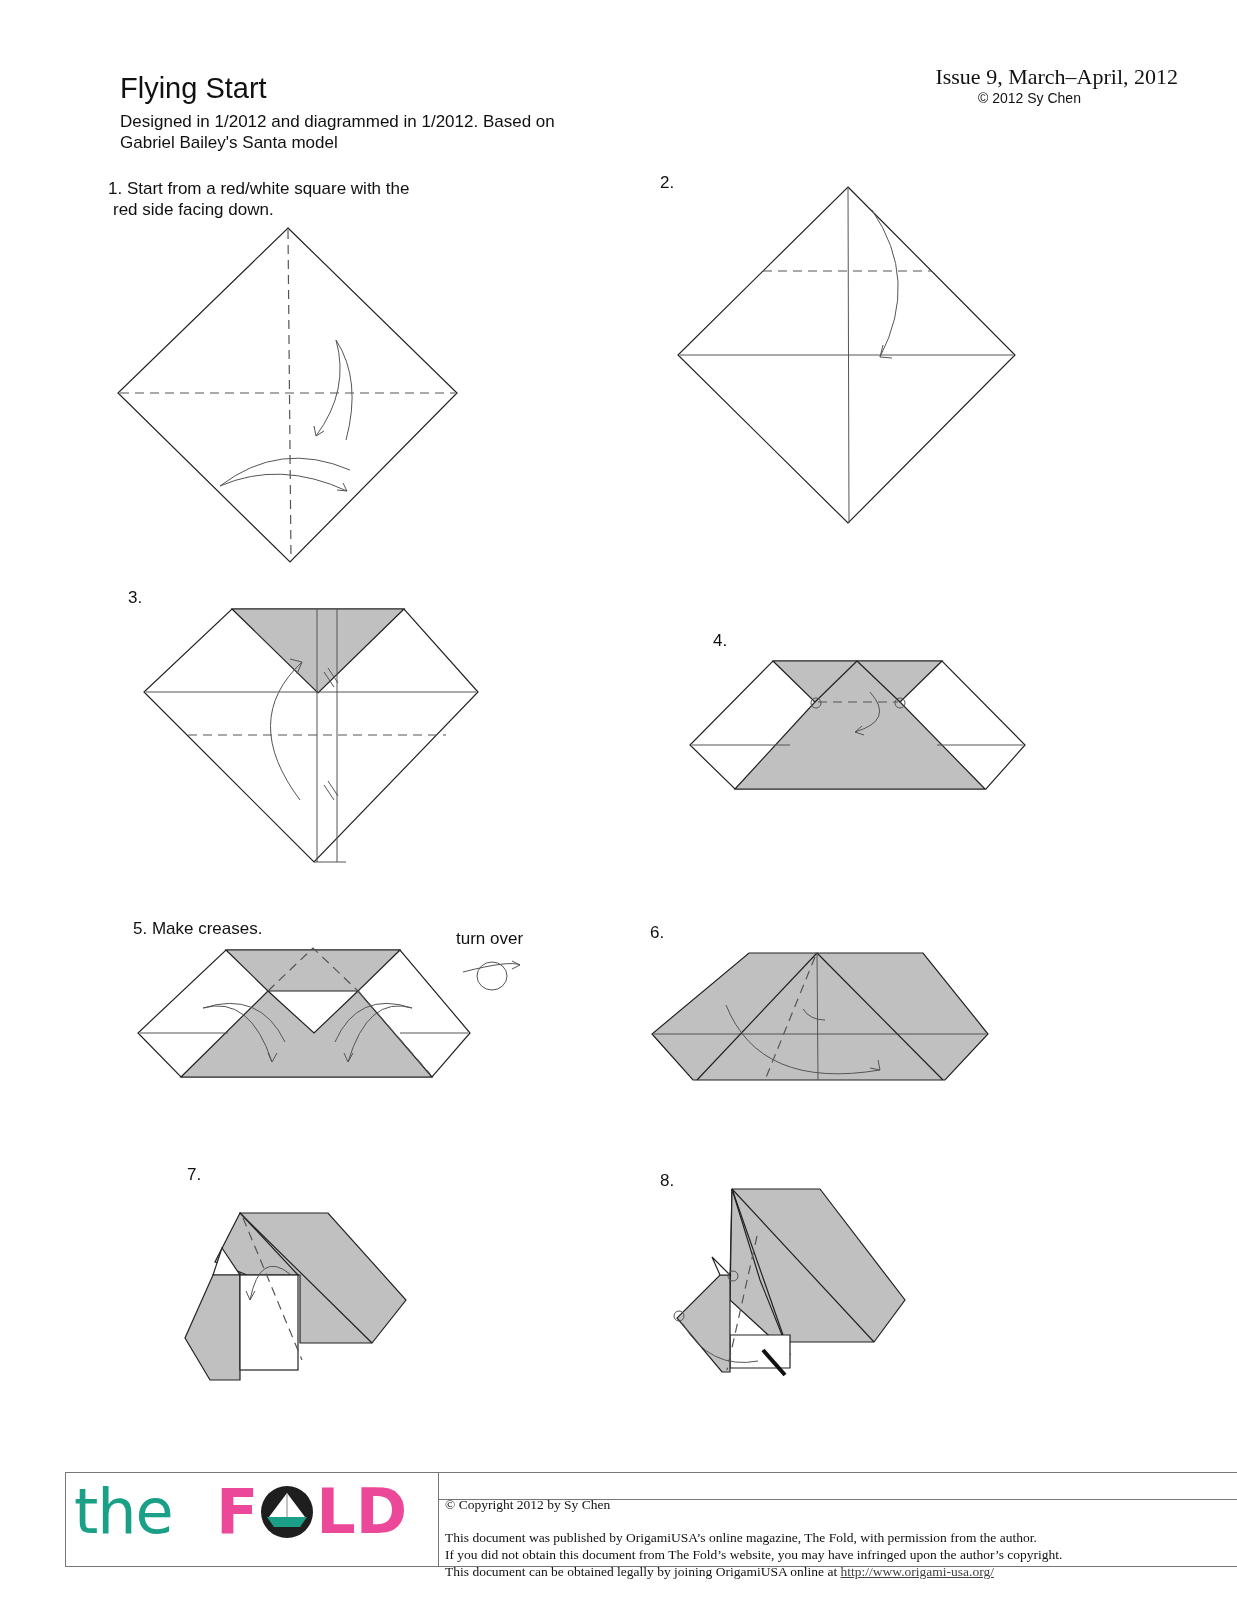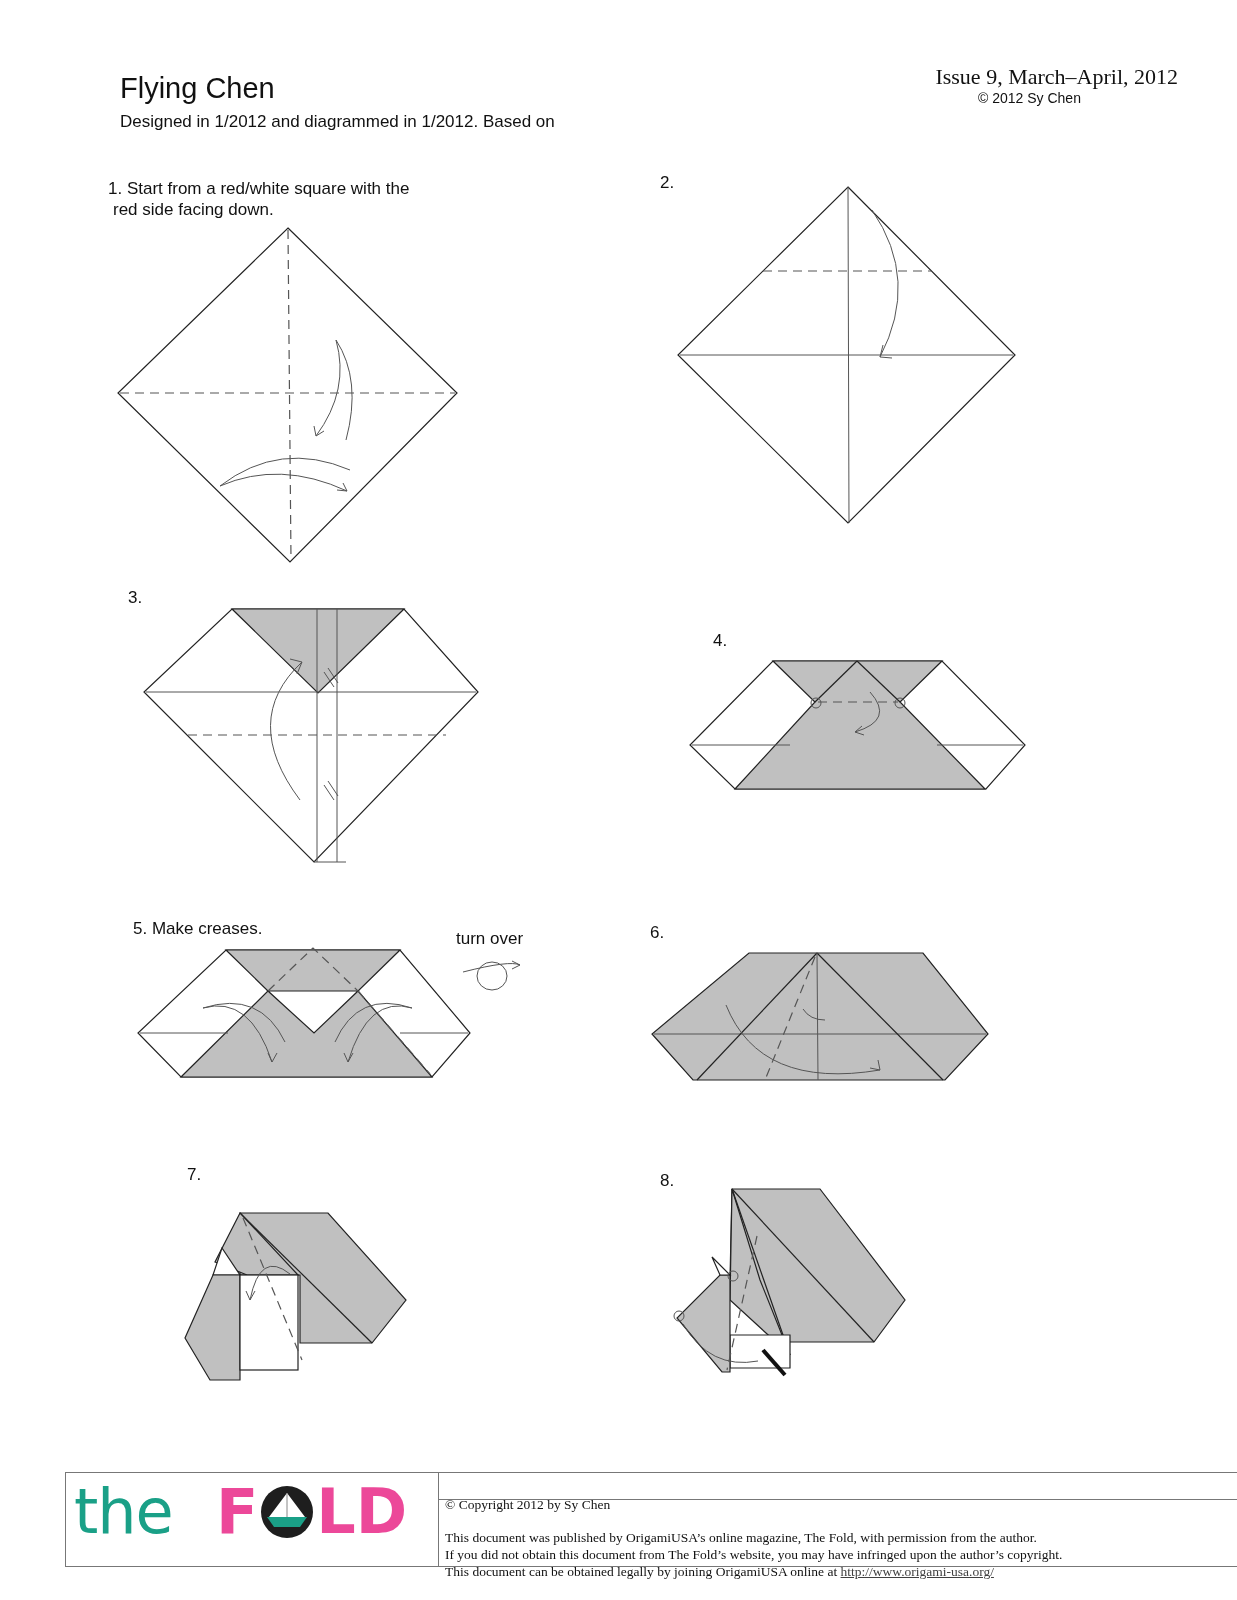--- a/index.html
+++ b/index.html
@@ -27,23 +27,24 @@
   #footer-copy { position:absolute; left:6px; top:4px; font-size:13.5px;margin-top:20px; }
   #footer-divider { position:absolute; left:0; right:0; top:26px; border-top:1px solid #777; }
   #footer-body { position:absolute; left:6px; top:32px; font-size:13.5px; line-height:17px;margin-top:24px; }
   #footer-body a { color:#404040; text-decoration:underline; }
 </style>
 </head>
 <body>
 
 <div id="issue" class="abs serif">Issue 9, March–April, 2012</div>
 <div id="copy-top" class="abs sans">© 2012 Sy Chen</div>
-<div id="title" class="abs sans">Flying Chen</div>
+<div id="title" class="abs sans">Flying Start</div>
 <div id="subtitle" class="abs sans">
   <div>Designed in 1/2012 and diagrammed in 1/2012. Based on</div>
+  <div>Gabriel Bailey's Santa model</div>
 </div>
 
 <div class="abs sans step-label" style="left:108px;top:178px;">
   <div>1. Start from a red/white square with the</div>
   <div style="padding-left:5px">red side facing down.</div>
 </div>
 <svg class="diag" style="left:0;top:0;" width="1237" height="1600">
   <polygon class="edge" points="288,228 457,393 290,562 118,393"></polygon>
   <line class="dash" x1="288" y1="230" x2="291" y2="560"></line>
   <line class="dash" x1="120" y1="393" x2="455" y2="393"></line>

